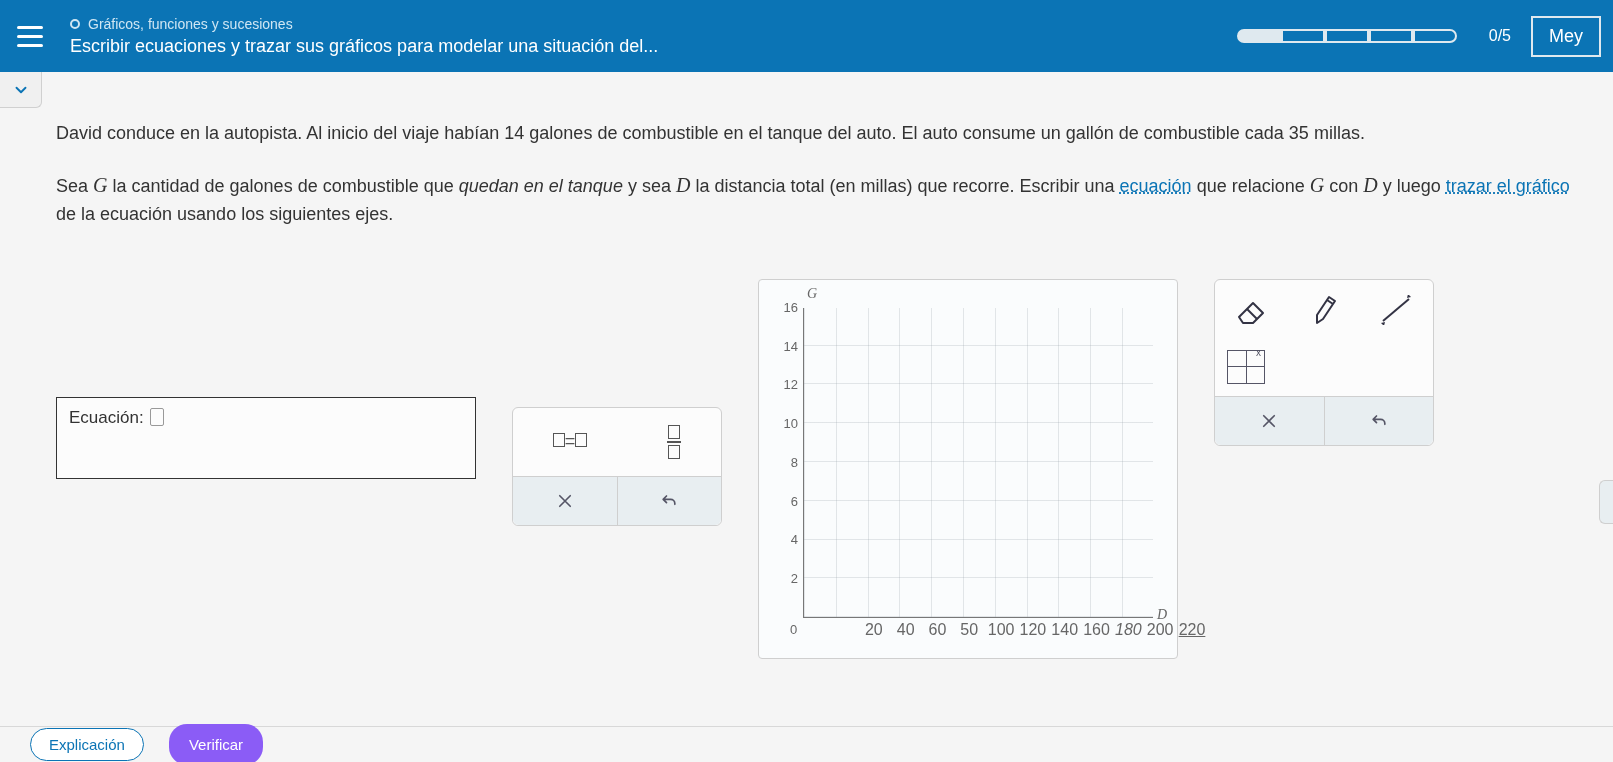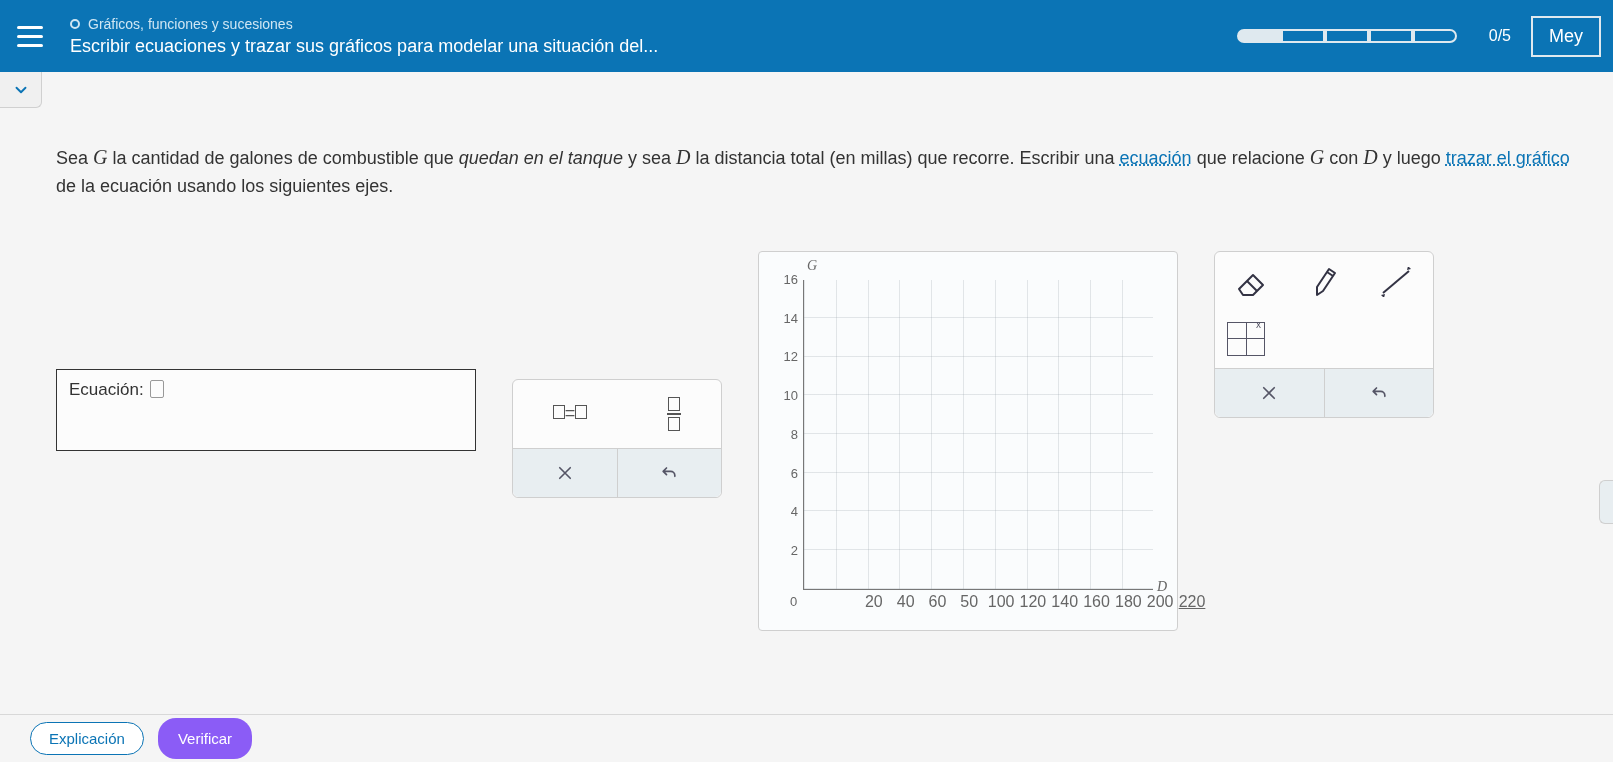--- a/index.html
+++ b/index.html
@@ -278,26 +278,26 @@
     font-size: 20px;
     cursor: pointer;
   }
   .draw-bottom .half + .half { border-left: 1px solid #cfcfcf; }
 
   .footer {
     position: absolute;
     bottom: 0;
     left: 0;
     right: 0;
-    height: 48px;
+    height: 36px;
     border-top: 1px solid #d8d8d8;
     display: flex;
     align-items: center;
     padding-left: 30px;
-    gap: 14px;
+    gap: 25px;
     background: #f5f5f5;
   }
   .btn-ghost {
     border: 1px solid #0b74b5;
     color: #0b74b5;
     background: #fff;
     border-radius: 18px;
     padding: 7px 18px;
     font-size: 15px;
     cursor: pointer;
@@ -352,20 +352,23 @@
   <div class="user-btn">Mey</div>
 </div>
 
 <div class="collapse-btn">
   <svg width="18" height="18" viewBox="0 0 24 24">
       <path d="M6 9l6 6 6-6" fill="none" stroke="#0b74b5" stroke-width="2.5" stroke-linecap="round" stroke-linejoin="round"></path>
     </svg>
 </div>
 
 <div class="content">
+  <p>
+    <span>David conduce en la autopista. Al inicio del viaje habían </span><span>14</span><span> galones de combustible en el tanque del auto. El auto consume un gallón de combustible cada </span><span>35</span><span> millas.</span>
+  </p>
   <p style="margin-top:22px;">
     <span>Sea </span><span class="serif">G</span><span> la cantidad de galones de combustible que </span><span class="italic">quedan en el tanque</span><span> y sea </span><span class="serif">D</span><span> la distancia total (en millas) que recorre. Escribir una </span><span class="link">ecuación</span><span> que relacione </span><span class="serif">G</span><span> con </span><span class="serif">D</span><span> y luego </span><span class="link">trazar el gráfico</span><span> de la ecuación usando los siguientes ejes.</span>
   </p>
 </div>
 
 <div class="work-row">
 
   <div class="eq-col">
     <div class="eq-box">
       <span class="eq-label">Ecuación:</span>
@@ -410,21 +413,21 @@
         <div class="ytick" style="bottom: 271.25px;">14</div>
         <div class="ytick" style="bottom: 310px;">16</div>
         <div class="xtick" style="left: 31.8182px;">20</div>
         <div class="xtick" style="left: 63.6364px;">40</div>
         <div class="xtick" style="left: 95.4545px;">60</div>
         <div class="xtick" style="left: 127.273px;">50</div>
         <div class="xtick" style="left: 159.091px;">100</div>
         <div class="xtick" style="left: 190.909px;">120</div>
         <div class="xtick" style="left: 222.727px;">140</div>
         <div class="xtick" style="left: 254.545px;">160</div>
-        <div class="xtick" style="left: 286.364px;">180</div>
+        <div class="xtick" style="left: 286.364px; font-style: italic;">180</div>
         <div class="xtick" style="left: 318.182px;">200</div>
         <div class="xtick" style="left: 350px; text-decoration: underline;">220</div>
       </div>
   </div>
 
   <div class="draw-panel">
     <div class="draw-row1">
       <span>
         <svg width="34" height="30" viewBox="0 0 34 30">
             <path d="M4 22 L18 8 L28 18 L18 28 L8 28 Z" fill="none" stroke="#334" stroke-width="2" stroke-linejoin="round"></path>

